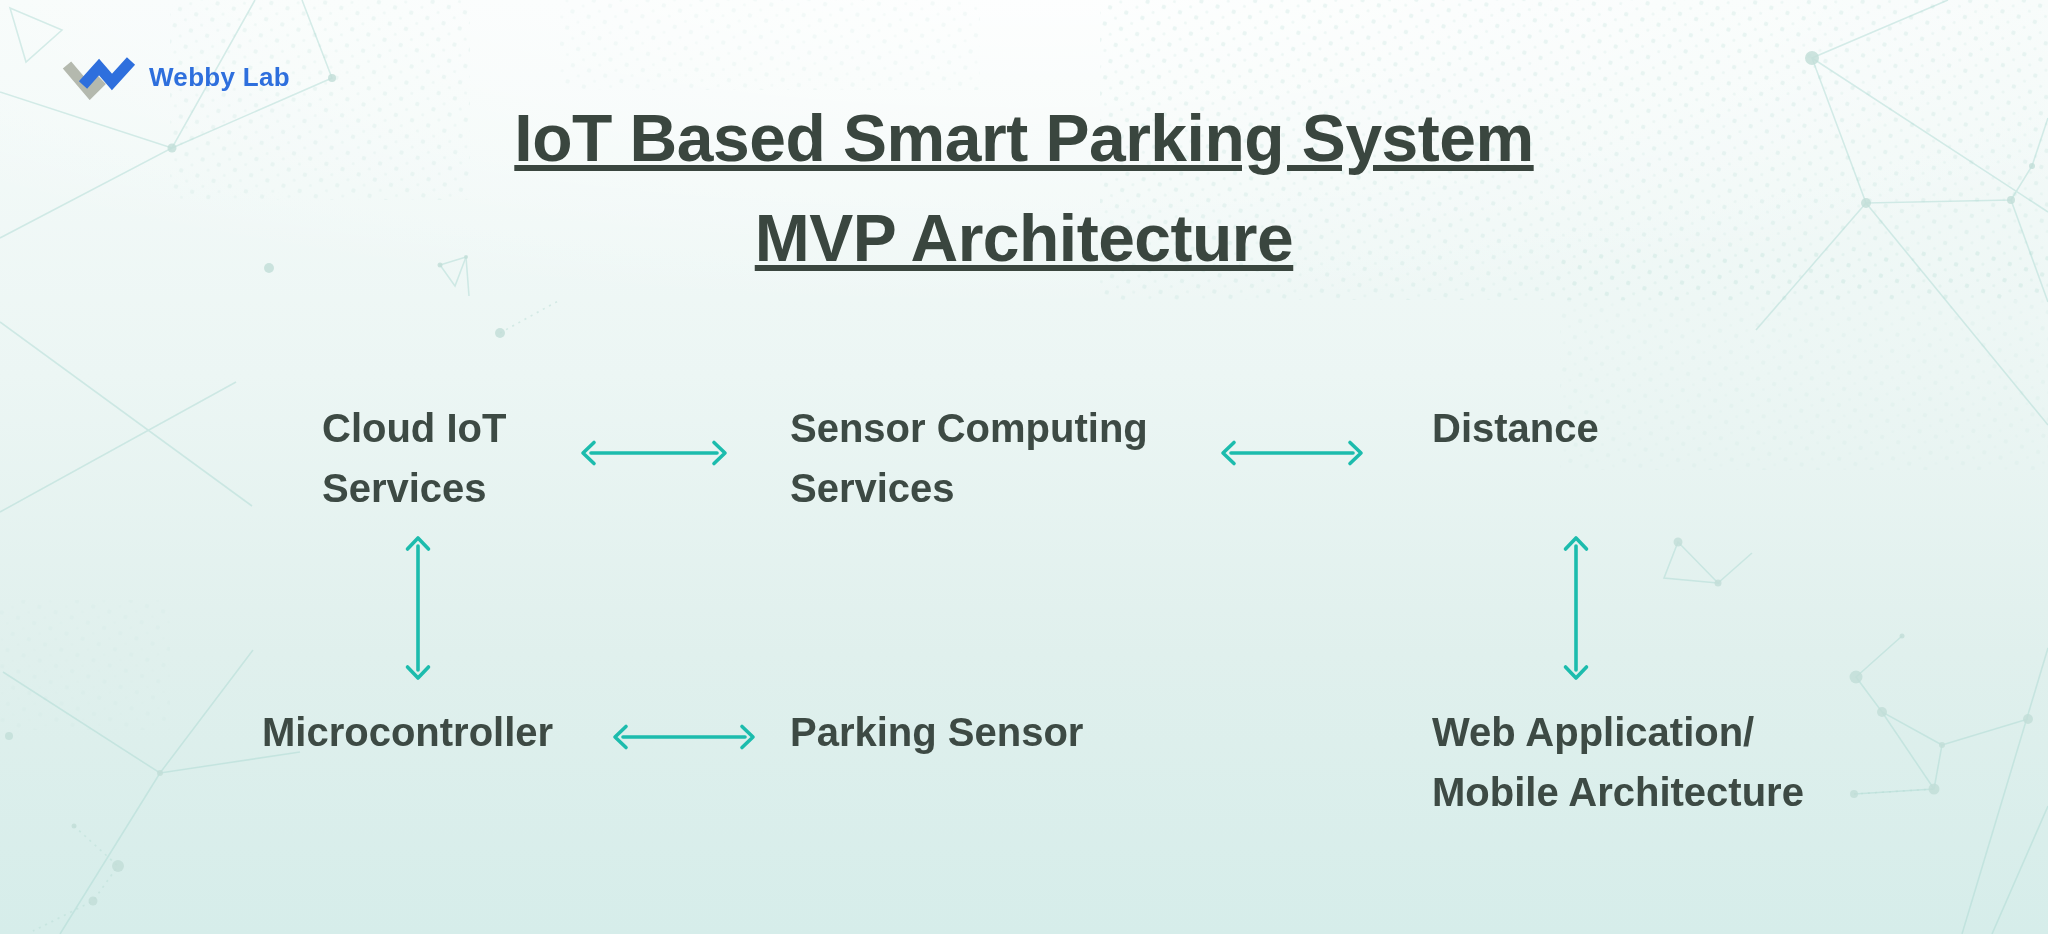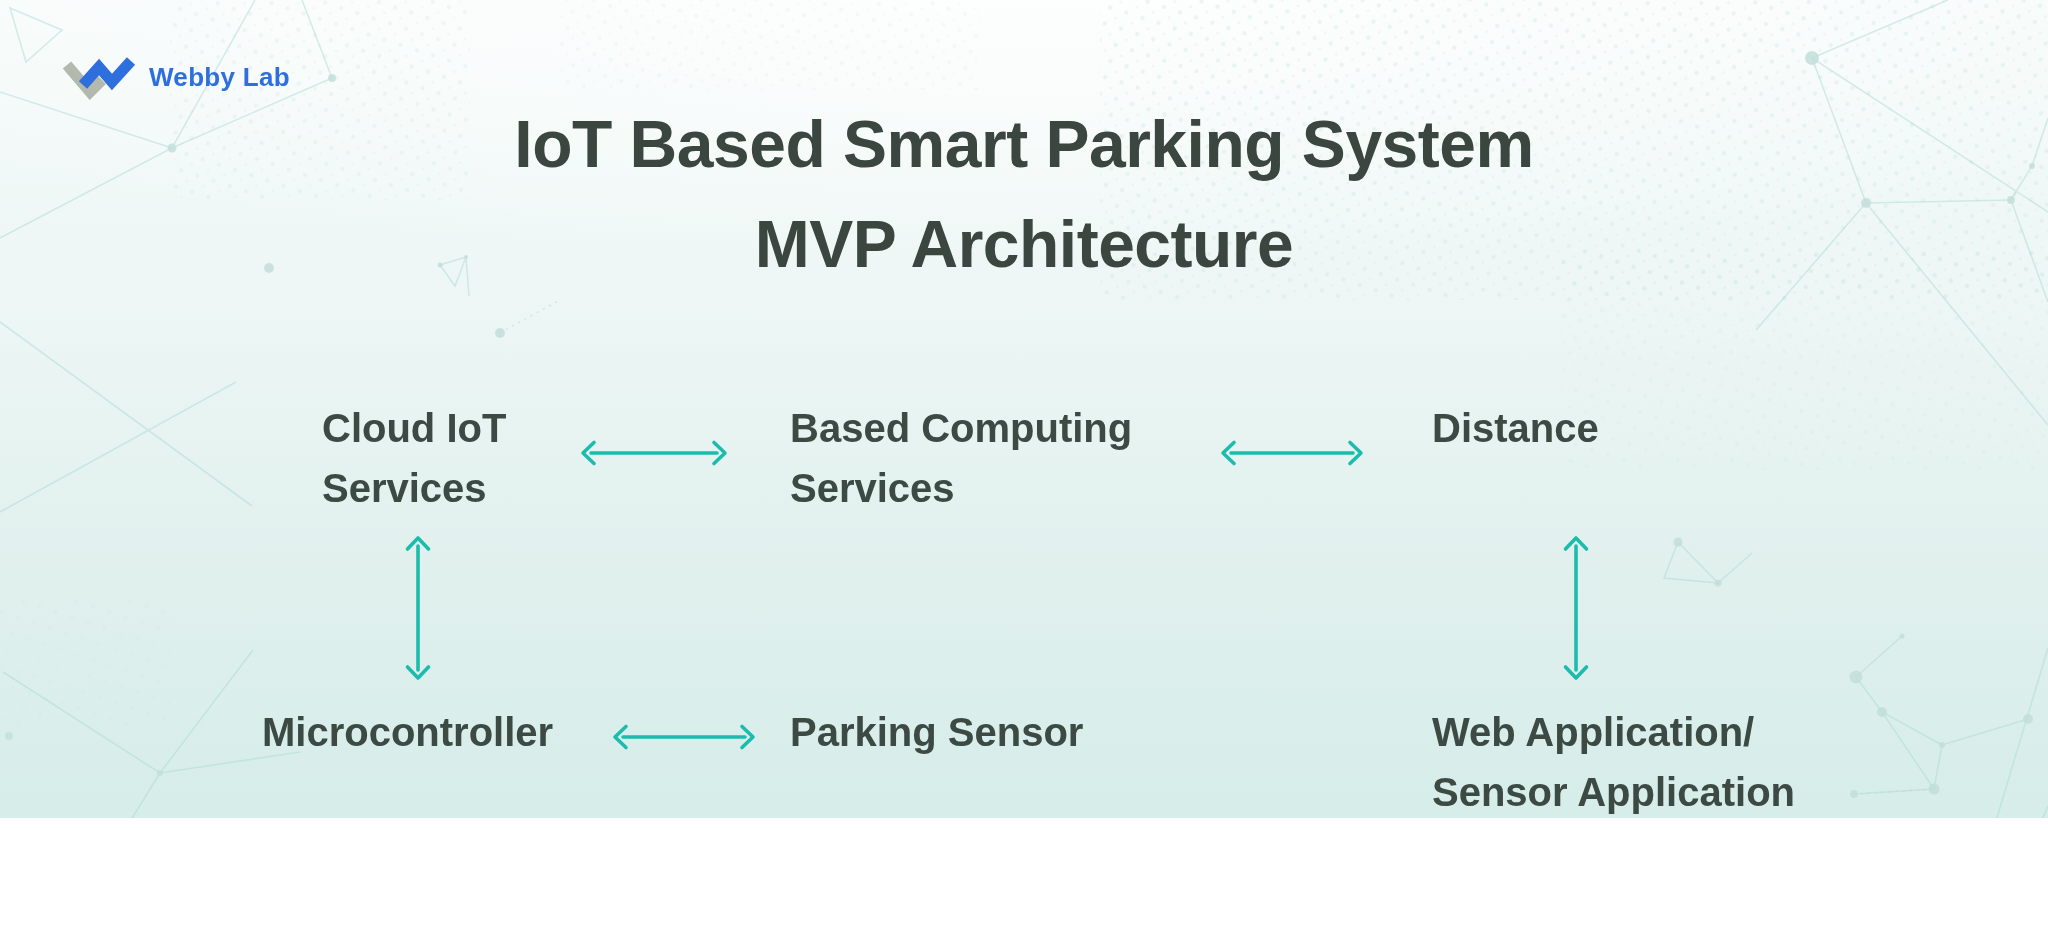--- a/index.html
+++ b/index.html
@@ -3,21 +3,21 @@
 <meta charset="utf-8">
 <style>
   html, body { margin: 0; padding: 0; }
   body {
     width: 2048px; height: 934px;
     font-family: "Liberation Sans", sans-serif;
     -webkit-font-smoothing: antialiased;
   }
   .canvas {
     position: relative;
-    width: 2048px; height: 818px;
+    width: 2048px; height: 934px;
     overflow: hidden;
     background:
       radial-gradient(130% 75% at 50% -8%, rgba(255,255,255,0.95) 0%, rgba(255,255,255,0) 55%),
       linear-gradient(180deg, #f6fbfa 0%, #ecf6f4 40%, #e0f0ed 70%, #d6edea 100%);
   }
   .bg-pattern {
     position: absolute; inset: 0;
     z-index: 0; pointer-events: none;
   }
   .content { position: absolute; inset: 0; z-index: 1; }
@@ -159,46 +159,46 @@
   <div class="content">
 
     <div class="logo">
       <svg class="logo-mark" width="78" height="46" viewBox="0 0 78 46" xmlns="http://www.w3.org/2000/svg">
         <polyline points="7,11 30,38 42,26" fill="none" stroke="#b4b9ae" stroke-width="11"></polyline>
         <polyline points="23,31 39,13 52,28 71,7" fill="none" stroke="#2e6fdd" stroke-width="11"></polyline>
       </svg>
       <span class="logo-text">Webby Lab</span>
     </div>
 
-    <h1 class="title" style="margin:18px;">
+    <h1 class="title" style="margin:12px;text-decoration:underline;">
       <span>IoT Based Smart Parking System</span>
       <span>MVP Architecture</span>
     </h1>
 
     <div class="node" id="node-cloud-iot">
       <span>Cloud IoT</span>
       <span>Services</span>
     </div>
     <div class="node" id="node-cloud-computing">
-      <span>Based Computing</span>
+      <span>Sensor Computing</span>
       <span>Services</span>
     </div>
     <div class="node" id="node-ui-backend">
       <span>Distance</span>
     </div>
 
     <div class="node" id="node-microcontroller">
       <span>Microcontroller</span>
     </div>
     <div class="node" id="node-distance-sensor">
       <span>Parking Sensor</span>
     </div>
     <div class="node" id="node-web-mobile">
       <span>Web Application/</span>
-      <span>Sensor Application</span>
+      <span>Mobile Architecture</span>
     </div>
 
     <div class="arrow" id="arrow-h1">
       <svg width="152" height="32" viewBox="0 0 152 32" xmlns="http://www.w3.org/2000/svg">
         <g>
           <line x1="13" y1="16" x2="139" y2="16"></line>
           <polyline points="16,5.5 5,16 16,26.5"></polyline>
           <polyline points="136,5.5 147,16 136,26.5"></polyline>
         </g>
       </svg>

